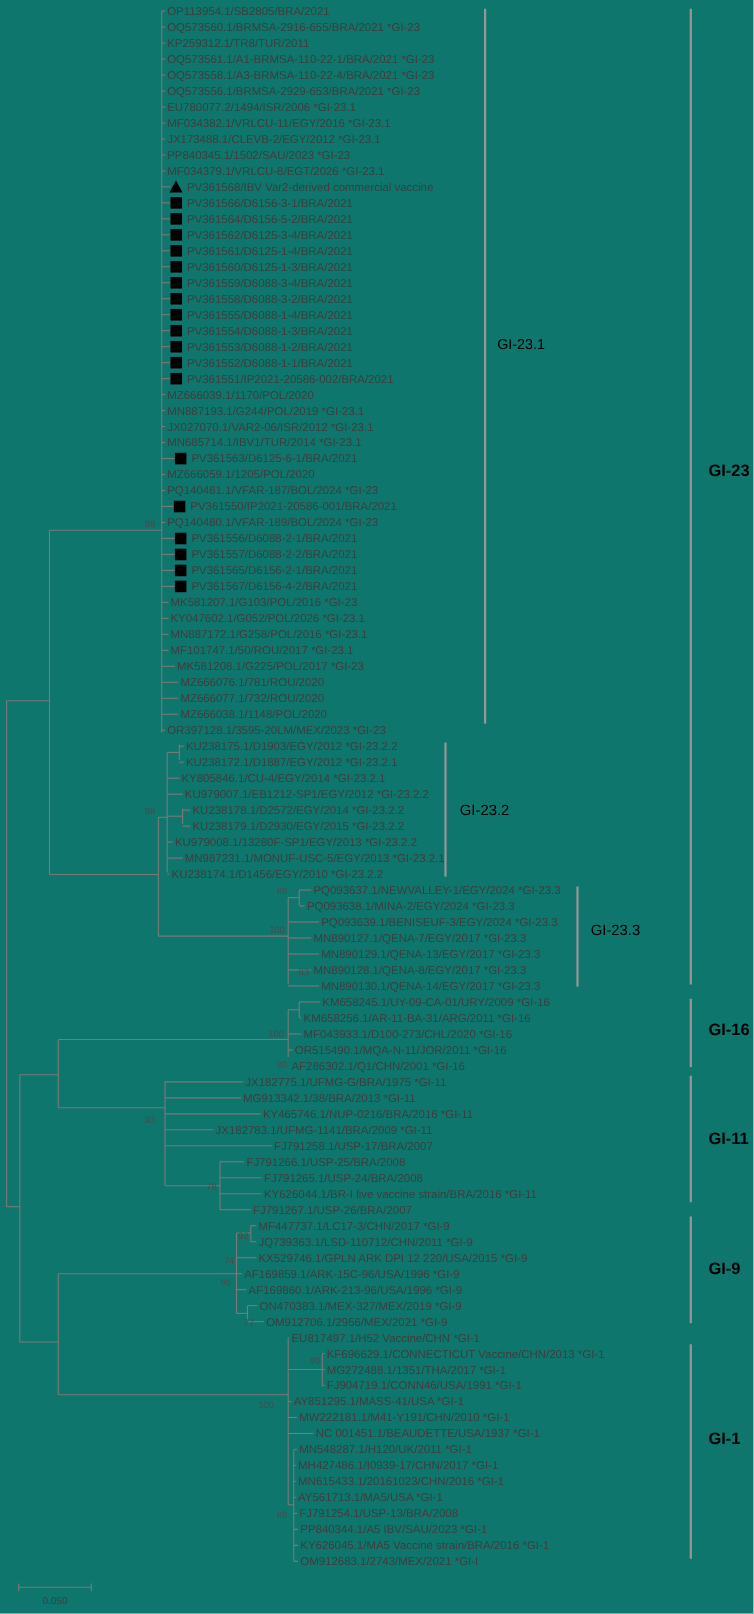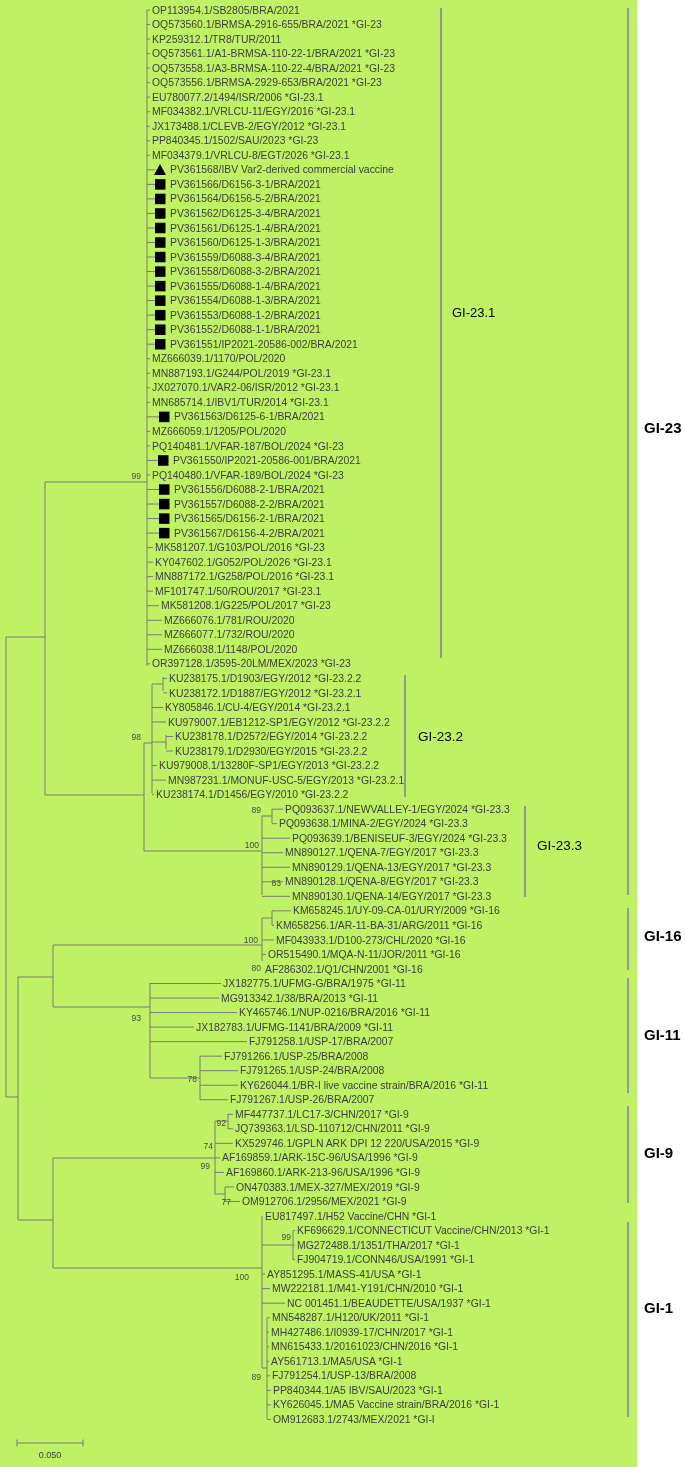--- a/index.html
+++ b/index.html
@@ -1,16 +1,16 @@
 <!DOCTYPE html>
 <html><head>
 <meta charset="utf-8">
 <style>
   html,body{margin:0;padding:0;background:#ffffff;}
-  .figure-wrap{position:relative;width:637px;height:1467px;background:#bef264;font-family:"Liberation Sans",sans-serif;}
+  .figure-wrap{position:relative;width:685px;height:1467px;background:#0f766e;font-family:"Liberation Sans",sans-serif;}
   svg text{font-family:"Liberation Sans",sans-serif;}
   .taxon{fill:#3d3d3d;font-size:10.4px;}
   .boot{fill:#4a4a4a;font-size:8.5px;text-anchor:end;}
   .clade-label{fill:#000;}
   .scale-label{fill:#3d3d3d;font-size:9px;text-anchor:middle;}
 </style>
 </head>
 <body>
 
 <div class="figure-wrap">

